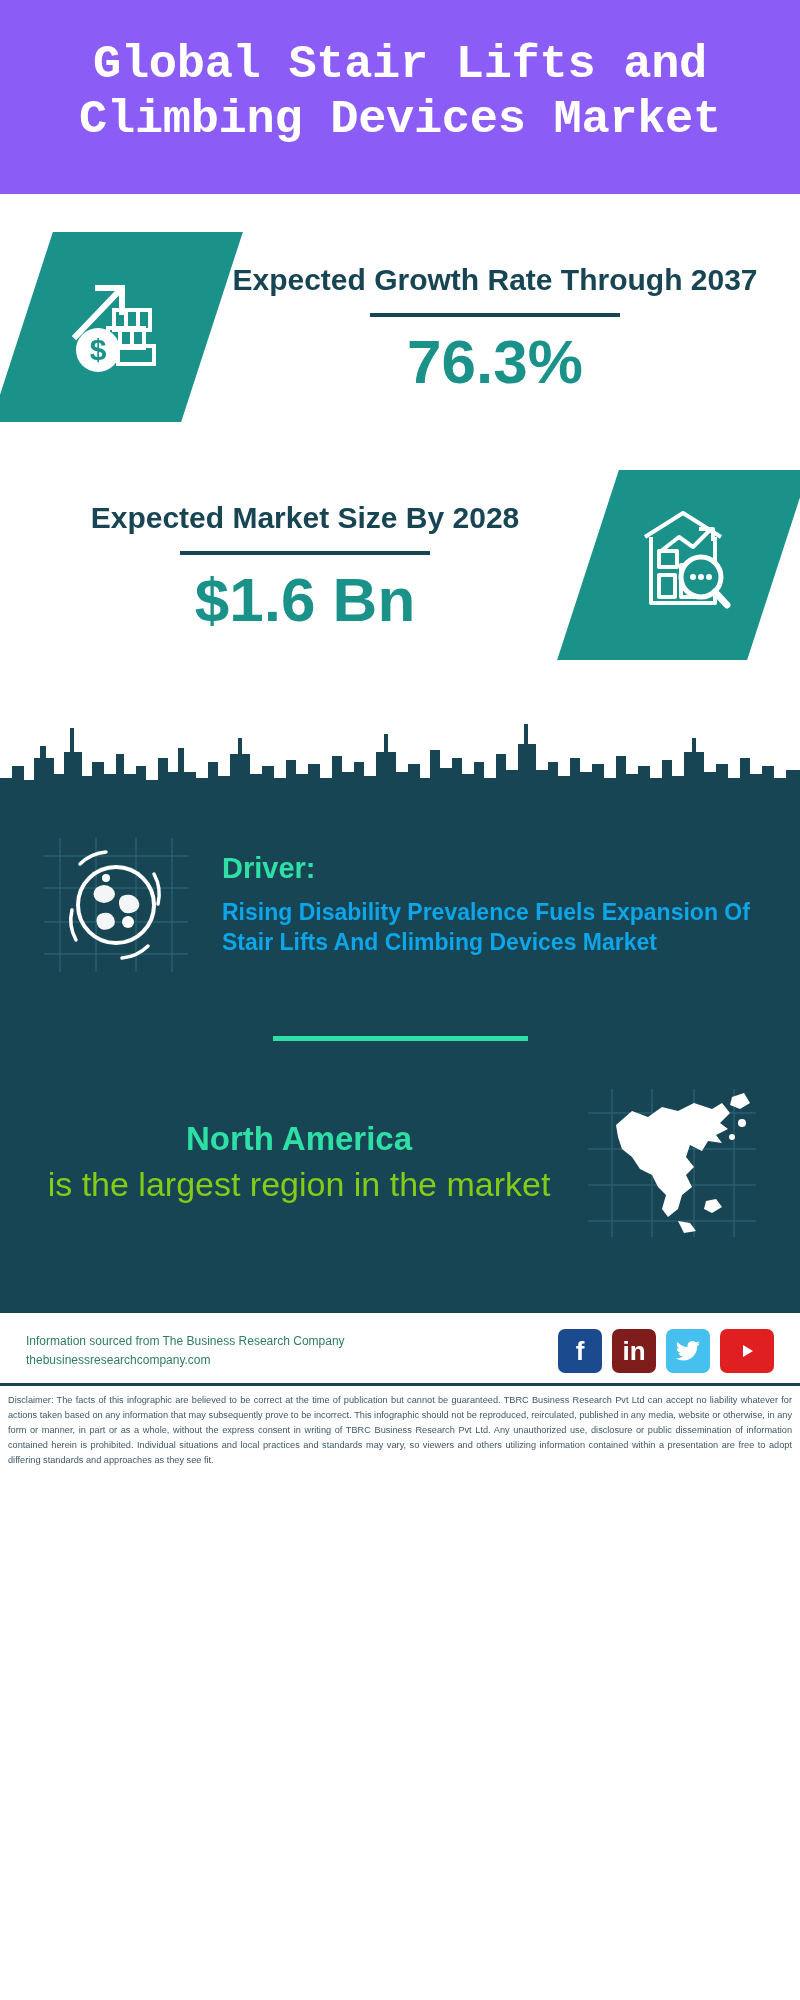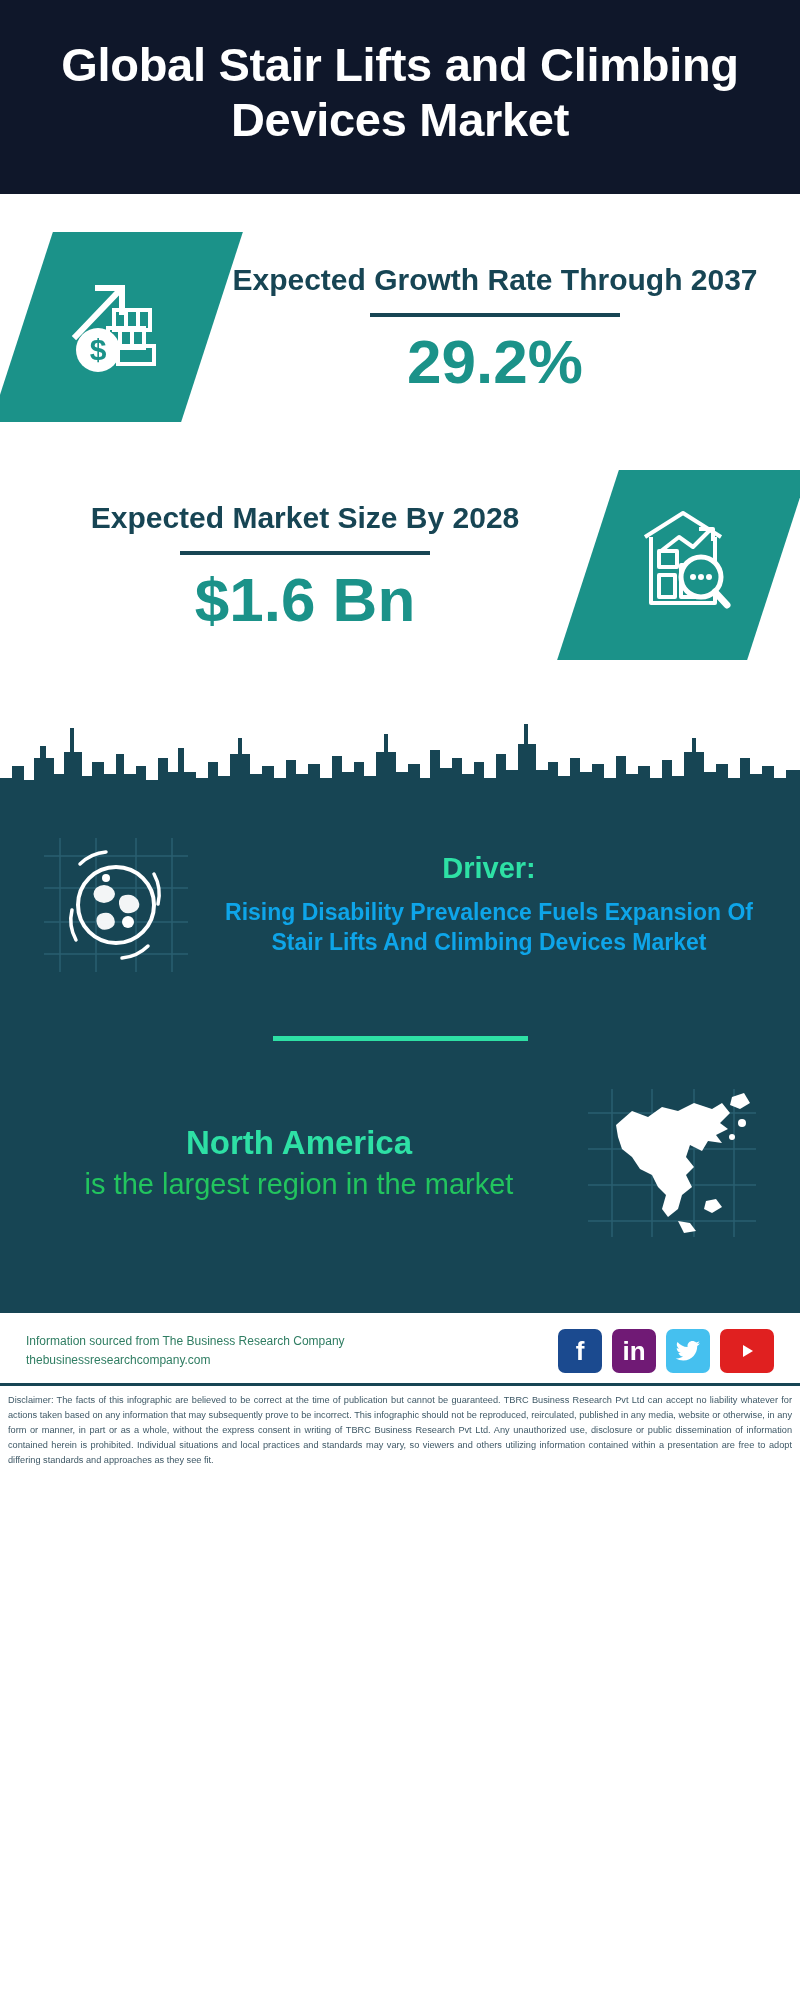--- a/index.html
+++ b/index.html
@@ -9,24 +9,25 @@
     background:#ffffff;
     width:800px;
     min-height:2000px;
     position:relative;
     overflow-x:hidden;
   }
   .page { width:800px; min-height:2000px; position:relative; background:#fff; }
 
   
   .header {
-    background:#0f172a;
+    background:#8b5cf6;
     width:100%;
     padding:38px 40px 46px 40px;
     text-align:center;
+    font-family:Liberation Mono, monospace;
   }
   .header h1 {
     color:#ffffff;
     font-size:47px;
     line-height:1.17;
     font-weight:bold;
     letter-spacing:-0.3px;
   }
 
   
@@ -85,21 +86,21 @@
   }
 
   .driver-row {
     display:flex;
     align-items:center;
     justify-content:center;
     padding:10px 26px 0 26px;
     gap:16px;
   }
   .globe-wrap { flex:0 0 180px; display:flex; justify-content:center; }
-  .driver-text { flex:1 1 auto; text-align:center; padding-right:18px; }
+  .driver-text { flex:1 1 auto; padding-right:18px; }
   .driver-label {
     color:#2ee0a5;
     font-size:29px;
     font-weight:bold;
     margin-bottom:12px;
   }
   .driver-body {
     color:#0ea5e9;
     font-size:23px;
     font-weight:bold;
@@ -122,22 +123,22 @@
   }
   .region-text { flex:1 1 auto; text-align:center; }
   .region-name {
     color:#2ee0a5;
     font-size:33px;
     font-weight:bold;
     line-height:1.2;
     margin-bottom:4px;
   }
   .region-sub {
-    color:#22c55e;
-    font-size:29px;
+    color:#84cc16;
+    font-size:34px;
     line-height:1.28;
   }
   .map-wrap { flex:0 0 200px; display:flex; justify-content:center; }
 
   
   .footer {
     background:#ffffff;
     padding:16px 26px 10px 26px;
     display:flex;
     align-items:center;
@@ -145,21 +146,21 @@
   }
   .source-text { color:#2f7d62; font-size:12px; line-height:1.62; }
   .social { display:flex; align-items:center; gap:10px; }
   .sicon {
     width:44px; height:44px;
     border-radius:7px;
     display:flex; align-items:center; justify-content:center;
     color:#fff;
   }
   .s-fb { background:#1b4a8f; }
-  .s-li { background:#701a75; }
+  .s-li { background:#7f1d1d; }
   .s-tw { background:#45c0ef; }
   .s-yt { background:#e02020; }
   .sicon .lbl { font-weight:bold; font-size:26px; line-height:1; }
 
   .disclaimer-sep { height:3px; background:#174554; width:100%; }
   .disclaimer {
     color:#3e5866;
     font-size:9.2px;
     line-height:1.62;
     padding:7px 8px 10px 8px;
@@ -195,21 +196,21 @@
               <line x1="70" y1="58" x2="70" y2="78"></line>
             </g>
             <circle cx="36" cy="80" r="22" fill="#ffffff"></circle>
             <text x="36" y="90" font-family="Liberation Sans, sans-serif" font-size="30" font-weight="bold" fill="#1b9289" text-anchor="middle">$</text>
           </svg>
         </span>
       </div>
       <div class="stat-text">
         <div class="stat-title">Expected Growth Rate Through 2037</div>
         <div class="rule"></div>
-        <div class="stat-value">29.2%</div>
+        <div class="stat-value">76.3%</div>
       </div>
     </div>
 
     <div class="stat-row reverse">
       <div class="badge">
         <span class="glyph">
           <svg width="112" height="112" viewBox="0 0 112 112">
             <g fill="none" stroke="#ffffff" stroke-width="4" stroke-linejoin="round">
               <polyline points="18,30 56,6 94,30"></polyline>
               <polyline points="24,30 24,96 88,96 88,30"></polyline>

